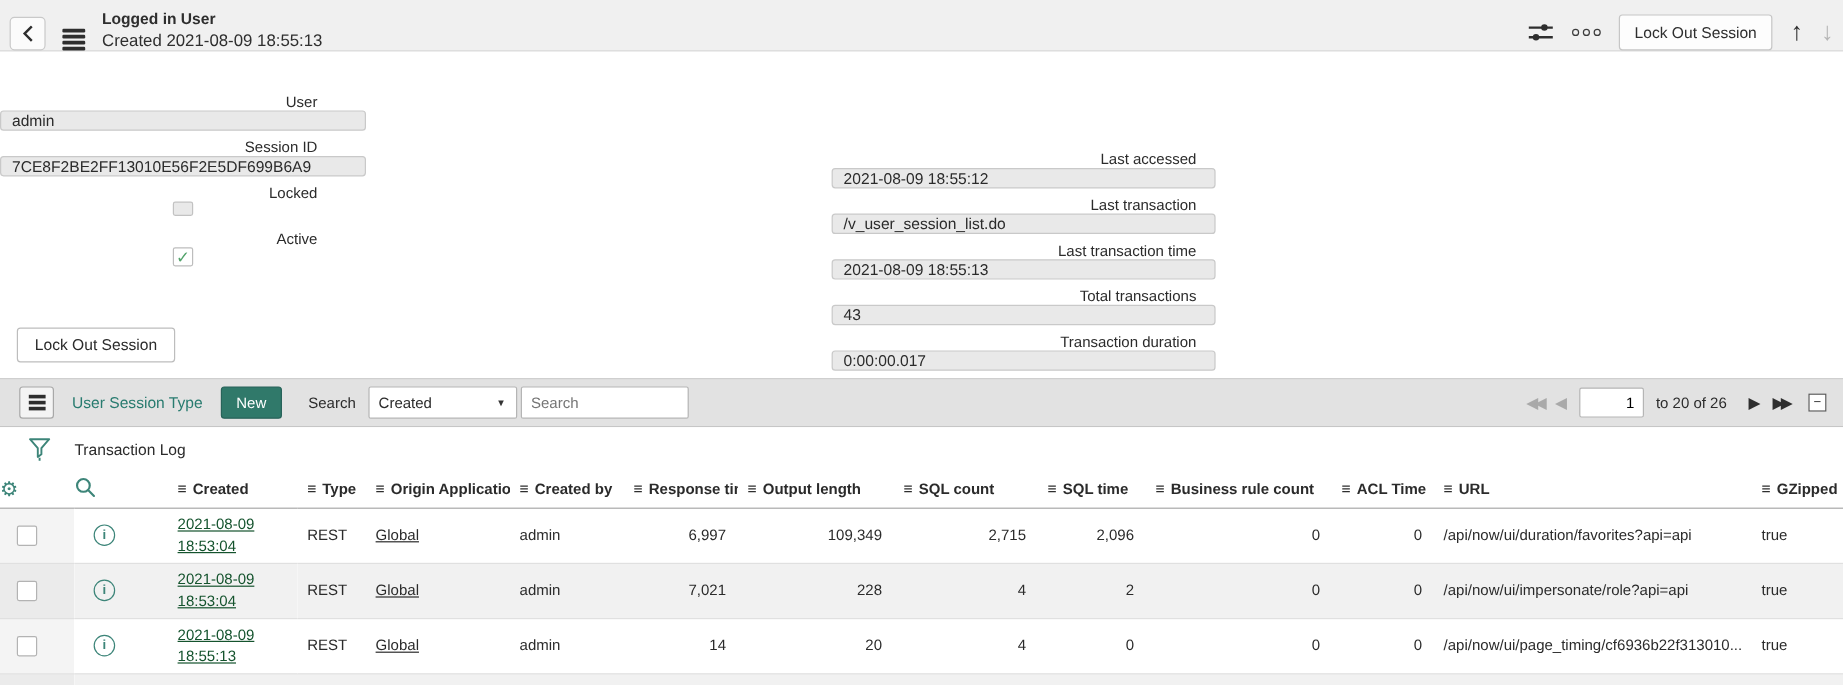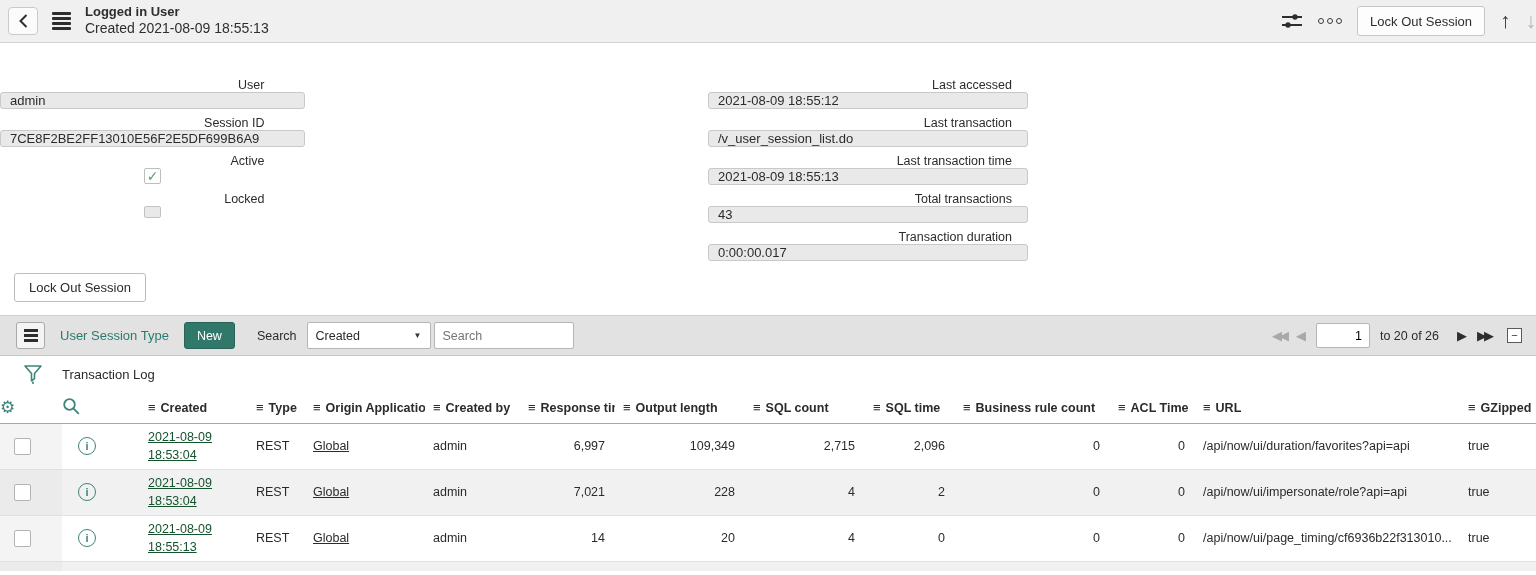--- a/index.html
+++ b/index.html
@@ -1,41 +1,41 @@
 <!DOCTYPE html>
 <html><head>
 <meta charset="utf-8">
 <style>
   * { margin:0; padding:0; box-sizing:border-box; }
   body { font-family:"Liberation Sans","DejaVu Sans",sans-serif; background:#fff; }
   .screen { position:relative; width:1536px; height:575px; overflow:hidden; background:#fff; color:#2b2b2b; }
 
   
   .topbar { position:absolute; top:0; left:0; width:100%; height:43px; background:#f0f0f0;
-            border-bottom:1px solid #d2d2d2; display:flex; align-items:center; padding:0 4px 0 8px; }
+            border-bottom:1px solid #d2d2d2; display:flex; align-items:flex-end; padding:0 12px 0 8px; }
   .back-btn { width:30px; height:28px; background:#fbfbfb; border:1px solid #c9c9c9; border-radius:4px;
               display:flex; align-items:center; justify-content:center; cursor:pointer; }
   .menu4 { margin-left:14px; display:flex; flex-direction:column; gap:2px; cursor:pointer; }
   .menu4 span { display:block; width:19px; height:3px; background:#2e2e2e; border-radius:1px; }
   .title-block { margin-left:14px; line-height:1.25; }
   .tb-title { font-size:13px; font-weight:700; color:#2e2e2e; }
   .tb-sub { font-size:14px; color:#2e2e2e; }
   .topbar-right { margin-left:auto; display:flex; align-items:center; gap:15px; }
   .ooo { display:flex; gap:3px; align-items:center; cursor:pointer; }
   .ooo span { width:6px; height:6px; border:1.5px solid #3c3c3c; border-radius:50%; }
   .btn-plain { height:30px; padding:0 12px; background:#fdfdfd; border:1px solid #c6c6c6; border-radius:3px;
                font-size:13px; color:#2e2e2e; cursor:pointer; font-family:inherit; }
   .arrow-up { font-size:21px; font-weight:700; color:#2e2e2e; cursor:pointer; }
   .arrow-down { font-size:21px; font-weight:700; color:#b5b5b5; cursor:pointer; margin-right:-4px; }
 
   
   .form-area { position:absolute; top:43px; left:0; width:100%; height:230px; background:#fff; }
   .fcol { position:absolute; top:35px; }
   .fcol.left { left:0; }
-  .fcol.right { left:696px; }
+  .fcol.right { left:681px;margin-top:48px; }
   .frow { display:flex; align-items:center; height:26px; margin-bottom:12px;flex-direction:column; }
   .flabel { text-align:right; font-size:12.5px; color:#2b2b2b; flex-shrink:0; margin-right:28px; }
   .fcol.left .flabel { width:252px; }
   .fcol.right .flabel { width:316px; }
   .finput { height:26px; background:#e9e9e9; border:1px solid #c9c9c9; border-radius:3px;
             display:flex; align-items:center; padding:0 9px; font-size:13px; color:#2b2b2b; }
   .fcol.left .finput { width:305px; }
   .fcol.right .finput { width:320px; }
   .checkbox { width:17px; height:17px; border:1px solid #c2c2c2; border-radius:2px; background:#e9e9e9;
               display:flex; align-items:center; justify-content:center; cursor:pointer; }
@@ -148,28 +148,28 @@
     <div class="fcol left">
       <div class="frow">
         <label class="flabel">User</label>
         <div class="finput">admin</div>
       </div>
       <div class="frow">
         <label class="flabel">Session ID</label>
         <div class="finput">7CE8F2BE2FF13010E56F2E5DF699B6A9</div>
       </div>
       <div class="frow">
+        <label class="flabel">Locked</label>
+        <span class="checkbox"></span>
+      </div>
+      <div class="frow">
         <label class="flabel">Active</label>
         <span class="checkbox checked">
             <span class="chk">✓</span>
           </span>
-      </div>
-      <div class="frow">
-        <label class="flabel">Locked</label>
-        <span class="checkbox"></span>
       </div>
     </div>
     <div class="fcol right">
       <div class="frow">
         <label class="flabel">Last accessed</label>
         <div class="finput">2021-08-09 18:55:12</div>
       </div>
       <div class="frow">
         <label class="flabel">Last transaction</label>
         <div class="finput">/v_user_session_list.do</div>

